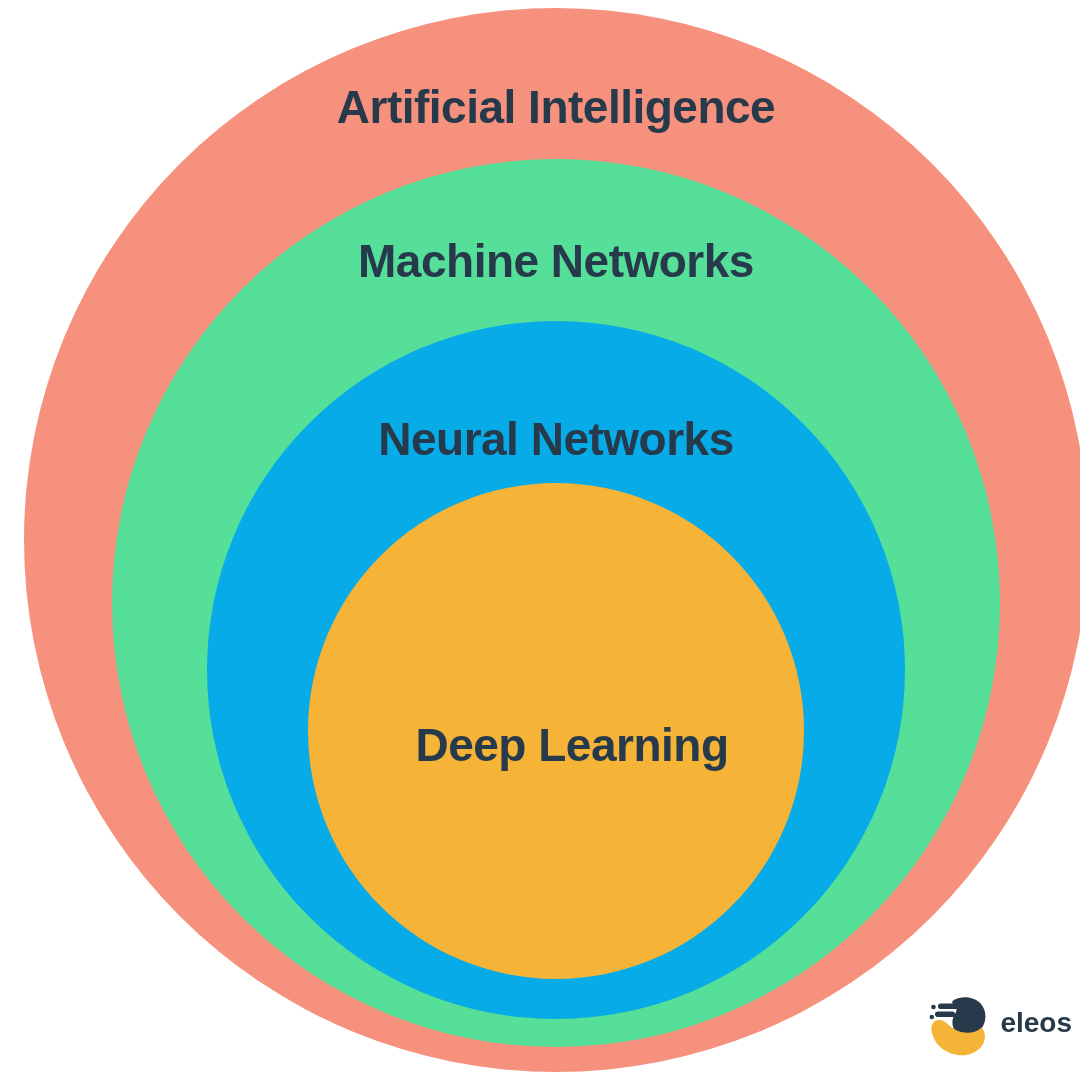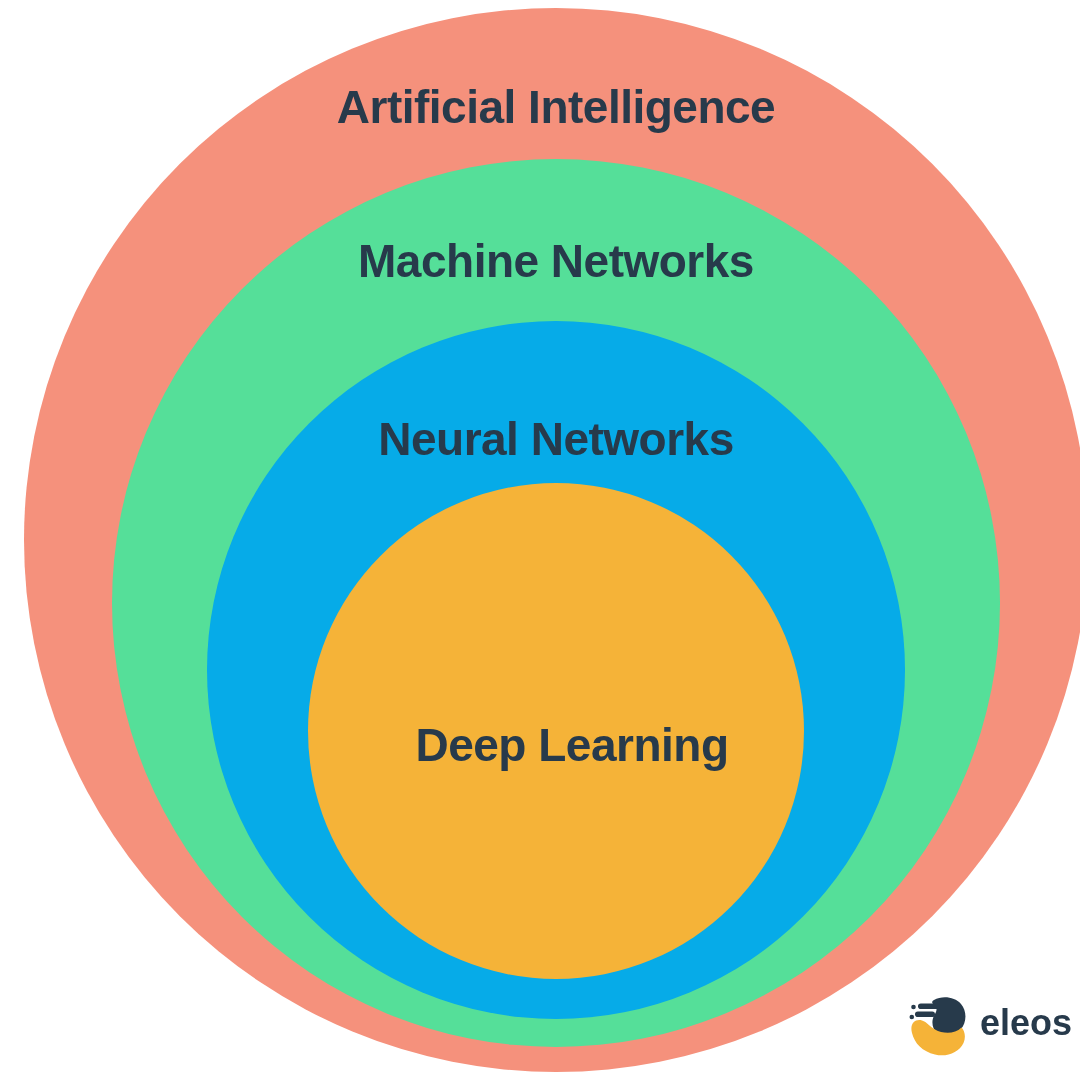--- a/index.html
+++ b/index.html
@@ -37,21 +37,21 @@
   .label-dl{ top:718px;padding-left:16px; }
   .logo{
     position:absolute;
     right:24px; bottom:24px;
     display:flex; align-items:center; gap:10px;
     z-index:6;
   }
   .logo-mark{ width:62px; height:60px; display:block; }
   .logo-text{
     font-weight:bold;
-    font-size:36px;
+    font-size:28px;
     letter-spacing:0px;
     line-height:1;
     padding-bottom:6px;
   }
 </style>
 </head>
 <body>
 
 <div class="stage">
 

